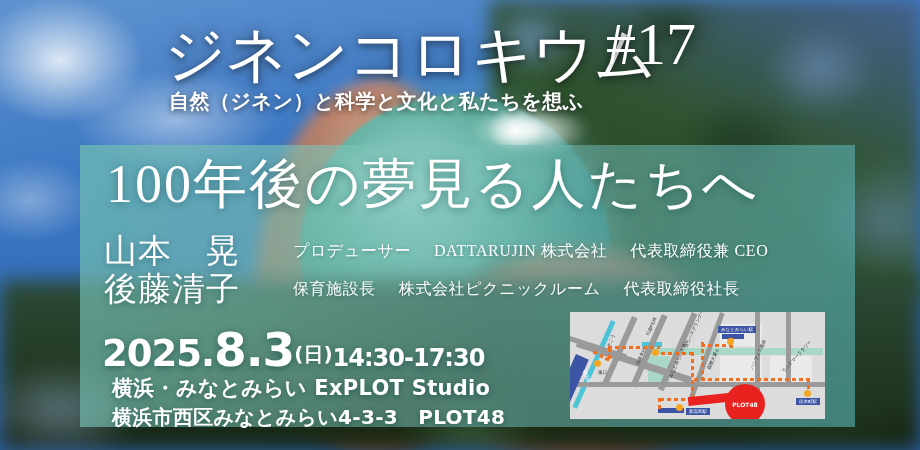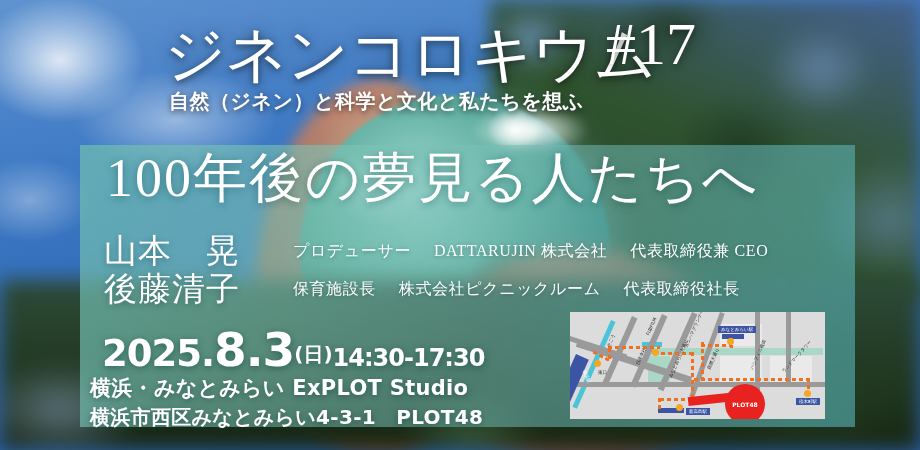--- a/index.html
+++ b/index.html
@@ -99,21 +99,21 @@
   
   .panel{
     position:absolute;left:80px;top:145px;width:775px;height:282px;
     background:
       linear-gradient(110deg, rgba(112,190,176,.72) 0%, rgba(126,196,182,.58) 30%,
                      rgba(118,188,182,.52) 55%, rgba(86,178,182,.62) 100%);
     backdrop-filter:blur(1px);
   }
 
   .headline{
-    position:absolute;left:26px;top:4px;
+    position:absolute;left:26px;top:10px;
     font-family:"Liberation Serif","DejaVu Serif",serif;
     font-size:54px;line-height:1.08;color:#ffffff;letter-spacing:2px;
     text-shadow:0 2px 8px rgba(0,60,60,.45);
     white-space:nowrap;
   }
 
   .speaker{position:absolute;left:24px;white-space:nowrap;}
   .speaker.s1{top:84px;}
   .speaker.s2{top:122px;}
   .sp-name{
@@ -134,21 +134,21 @@
     position:absolute;left:22px;top:177px;white-space:nowrap;
     font-family:"DejaVu Sans","Liberation Sans",sans-serif;font-weight:bold;
     color:#ffffff;text-shadow:0 2px 7px rgba(0,55,55,.5);
   }
   .dt-year{font-size:37px;letter-spacing:-1px;margin-top:34px;}
   .dt-day{font-size:47px;letter-spacing:-1px;}
   .dt-dow{font-size:20px;position:relative;top:-5px;}
   .dt-time{font-size:24px;letter-spacing:-1px;}
 
   .venue{
-    position:absolute;left:10px;top:229px;white-space:nowrap;
+    position:absolute;left:32px;top:229px;white-space:nowrap;
     font-family:"DejaVu Sans","Liberation Sans",sans-serif;font-weight:bold;
     color:#ffffff;text-shadow:0 2px 6px rgba(0,55,55,.5);
   }
   .venue-1{font-size:21px;letter-spacing:.3px;}
   .venue-2{font-size:20px;letter-spacing:.3px;margin-top:2px;}
 
   
   .map{
     position:absolute;left:490px;top:167px;width:255px;height:107px;
     background:#dcdcdc;overflow:hidden;
@@ -226,21 +226,21 @@
       <span class="sp-gap-b"></span>
       <span class="sp-role">代表取締役社長</span>
     </div>
 
     <div class="datetime">
       <span class="dt-year">2025.</span><span class="dt-day">8.3</span><span class="dt-dow">(日)</span><span class="dt-time">14:30-17:30</span>
     </div>
 
     <div class="venue">
       <div class="venue-1">横浜・みなとみらい ExPLOT Studio</div>
-      <div class="venue-2">横浜市西区みなとみらい4-3-1　PLOT48</div>
+      <div class="venue-2">横浜市西区みなとみらい4-3-3　PLOT48</div>
     </div>
 
     <div class="map">
       <div class="m-block" style="left:150px;top:44px;width:42px;height:30px;"></div>
       <div class="m-block" style="left:200px;top:44px;width:42px;height:30px;"></div>
       <div class="m-block" style="left:150px;top:12px;width:42px;height:22px;"></div>
 
       <div class="m-green" style="left:78px;top:36px;width:175px;height:7px;"></div>
       <div class="m-green" style="left:78px;top:44px;width:22px;height:30px;"></div>
 

